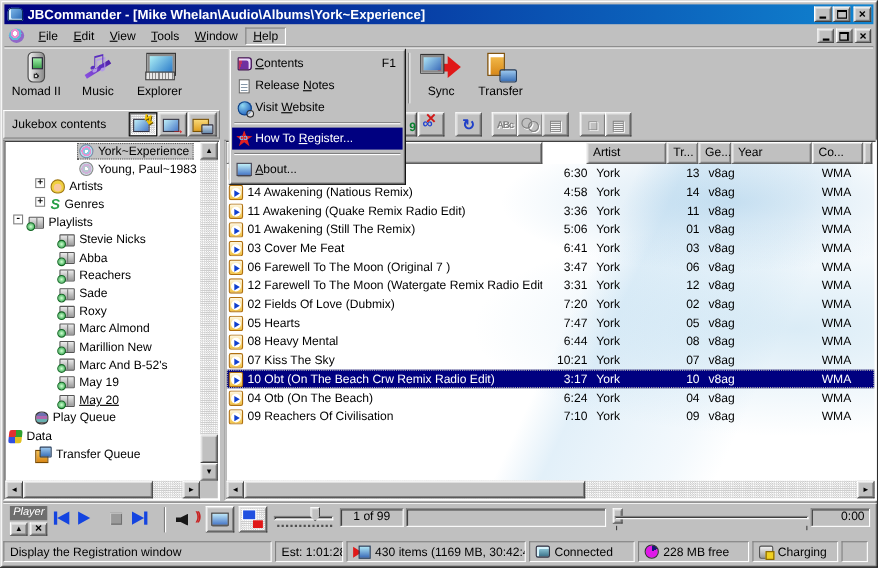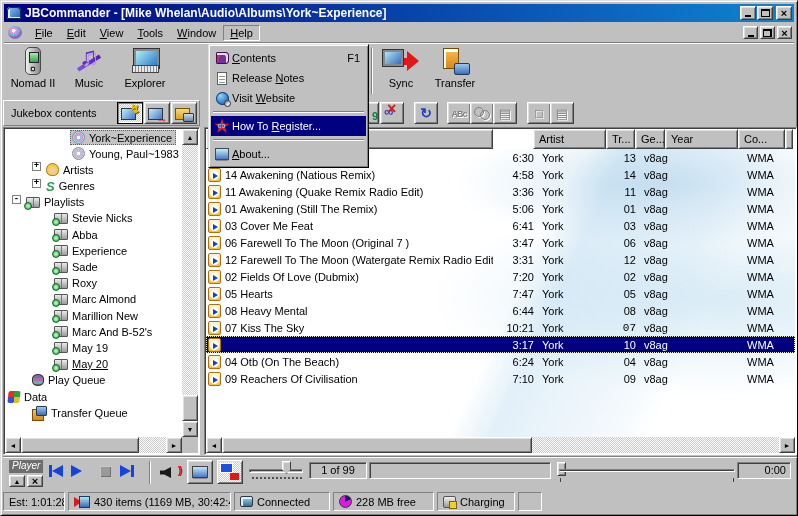--- a/index.html
+++ b/index.html
@@ -430,21 +430,21 @@
         </div>
         <div class="trow" style="padding-left: 46px;">
           <span class="twrap">
             <span class="ticon icon-book"></span>
             <span class="tlabel">Abba</span>
           </span>
         </div>
         <div class="trow" style="padding-left: 46px;">
           <span class="twrap">
             <span class="ticon icon-book"></span>
-            <span class="tlabel">Experience</span>
+            <span class="tlabel">Reachers</span>
           </span>
         </div>
         <div class="trow" style="padding-left: 46px;">
           <span class="twrap">
             <span class="ticon icon-book"></span>
             <span class="tlabel">Sade</span>
           </span>
         </div>
         <div class="trow" style="padding-left: 46px;">
           <span class="twrap">
@@ -646,28 +646,29 @@
           <span class="lcell a-left" style="width: 73px;"></span>
           <span class="lcell a-left" style="width: 47px;">WMA</span>
         </div>
         <div class="lrow">
           <span class="lcell a-left cellname" style="width: 287px;">
             <span class="icon-media"></span>
             <span>07 Kiss The Sky</span>
           </span>
           <span class="lcell a-right" style="width: 45px;">10:21</span>
           <span class="lcell a-left" style="width: 73px;">York</span>
-          <span class="lcell a-right" style="width: 29px; font-family: Liberation Mono, monospace;">07</span>
+          <span class="lcell a-right" style="width: 29px;">07</span>
           <span class="lcell a-left" style="width: 30px;">v8ag</span>
           <span class="lcell a-left" style="width: 73px;"></span>
           <span class="lcell a-left" style="width: 47px;">WMA</span>
         </div>
         <div class="lrow sel">
           <span class="lcell a-left cellname" style="width: 287px;">
             <span class="icon-media"></span>
+            <span>10 Obt (On The Beach Crw Remix Radio Edit)</span>
           </span>
           <span class="lcell a-right" style="width: 45px;">3:17</span>
           <span class="lcell a-left" style="width: 73px;">York</span>
           <span class="lcell a-right" style="width: 29px;">10</span>
           <span class="lcell a-left" style="width: 30px;">v8ag</span>
           <span class="lcell a-left" style="width: 73px;"></span>
           <span class="lcell a-left" style="width: 47px;">WMA</span>
         </div>
         <div class="lrow">
           <span class="lcell a-left cellname" style="width: 287px;">
@@ -737,20 +738,23 @@
     <div class="pbox s3" style="left:306px;width:58px;text-align:center">1 of 99</div>
     <div class="pbox s3" style="left:366px;width:182px"></div>
     <div class="seekthumb r3"></div>
     <div class="seekline s3"></div>
     <div class="stick" style="left:557px"></div>
     <div class="stick" style="left:730px"></div>
     <div class="pbox s3" style="left:734px;width:54px;text-align:right;padding-right:4px">0:00</div>
   </div>
 
   <div class="statusbar" id="status-bar">
+      <div class="spanel" style="width: 244px;">
+        <span>Display the Registration window</span>
+      </div>
       <div class="spanel" style="width: 62px;">
         <span>Est: 1:01:28</span>
       </div>
       <div class="spanel" style="width: 163px;">
         <span class="sic icon-s-items"></span>
         <span>430 items (1169 MB, 30:42:42)</span>
       </div>
       <div class="spanel" style="width: 96px;">
         <span class="sic icon-s-connected"></span>
         <span>Connected</span>

